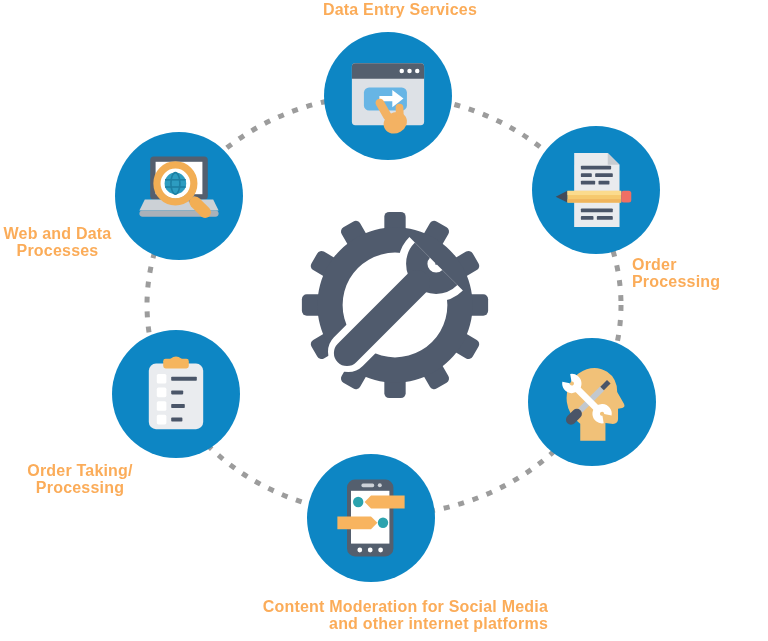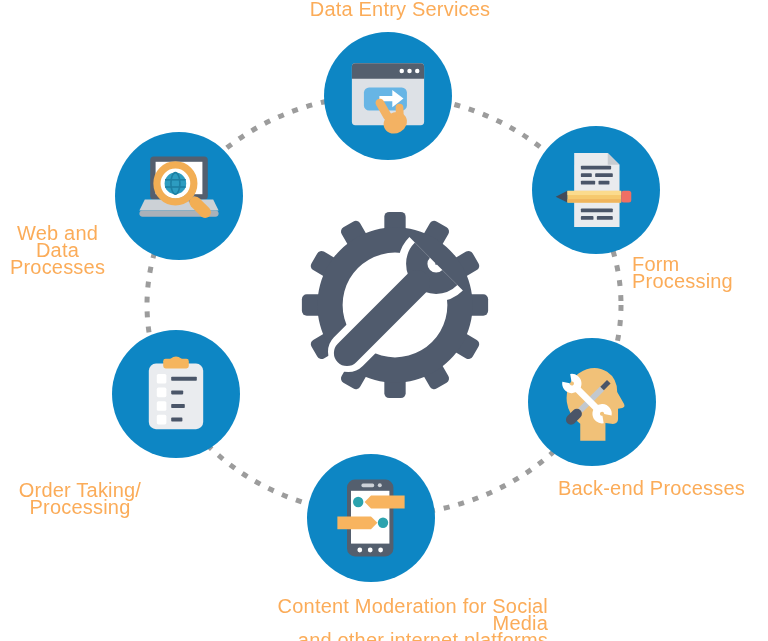--- a/index.html
+++ b/index.html
@@ -14,28 +14,28 @@
     position:absolute;width:128px;height:128px;border-radius:50%;
     background:#0d86c4;display:flex;align-items:center;justify-content:center;
   }
   .node-data-entry{left:324px;top:32px;}
   .node-form-processing{left:532px;top:126px;}
   .node-back-end{left:528px;top:338px;}
   .node-content-moderation{left:307px;top:454px;}
   .node-order-taking{left:112px;top:330px;}
   .node-web-research{left:115px;top:132px;}
   .label{
-    position:absolute;color:#fbac59;font-weight:400;font-size:20px;
+    position:absolute;color:#fbac59;font-weight:700;font-size:16px;
     line-height:17px;letter-spacing:.2px;white-space:pre-line;
   }
   .label-data-entry{left:280px;top:1px;width:240px;text-align:center;}
   .label-form-processing{left:632px;top:256px;width:136px;text-align:left;}
   .label-back-end{left:558px;top:480px;width:210px;text-align:left;}
   .label-content-moderation{left:238px;top:598px;width:310px;text-align:right;}
-  .label-order-taking{left:10px;top:462px;width:140px;text-align:center;margin-top:20px;}
+  .label-order-taking{left:10px;top:462px;width:140px;text-align:center;}
   .label-web-research{left:0px;top:225px;width:115px;text-align:center;}
 </style>
 </head>
 <body>
 
 <div class="canvas">
 
   <svg class="ring-svg" width="768" height="641">
     <ellipse cx="384" cy="305" rx="237" ry="210" fill="none" stroke="#9c9c9c" stroke-width="5" stroke-dasharray="6 9"></ellipse>
   </svg>
@@ -170,21 +170,20 @@
       <g fill="none" stroke="#1d7fa3" stroke-width="1.8">
         <ellipse cx="46" cy="36" rx="5" ry="12"></ellipse>
         <line x1="34.5" y1="32" x2="57.5" y2="32"></line>
         <line x1="34.5" y1="40" x2="57.5" y2="40"></line>
       </g>
       <circle cx="46" cy="36" r="20.5" fill="none" stroke="#f2ae54" stroke-width="8"></circle>
     </svg>
   </div>
 
   <div class="label label-data-entry">Data Entry Services</div>
-  <div class="label label-form-processing">Form Processing</div>
-  <div class="label label-back-end">Back-end Processes</div>
+  <div class="label label-form-processing">Order Processing</div>
   <div class="label label-content-moderation">Content Moderation for Social Media
 and other internet platforms</div>
   <div class="label label-order-taking">Order Taking/
 Processing</div>
   <div class="label label-web-research">Web and Data
 Processes</div>
 </div>
 
 </body></html>

